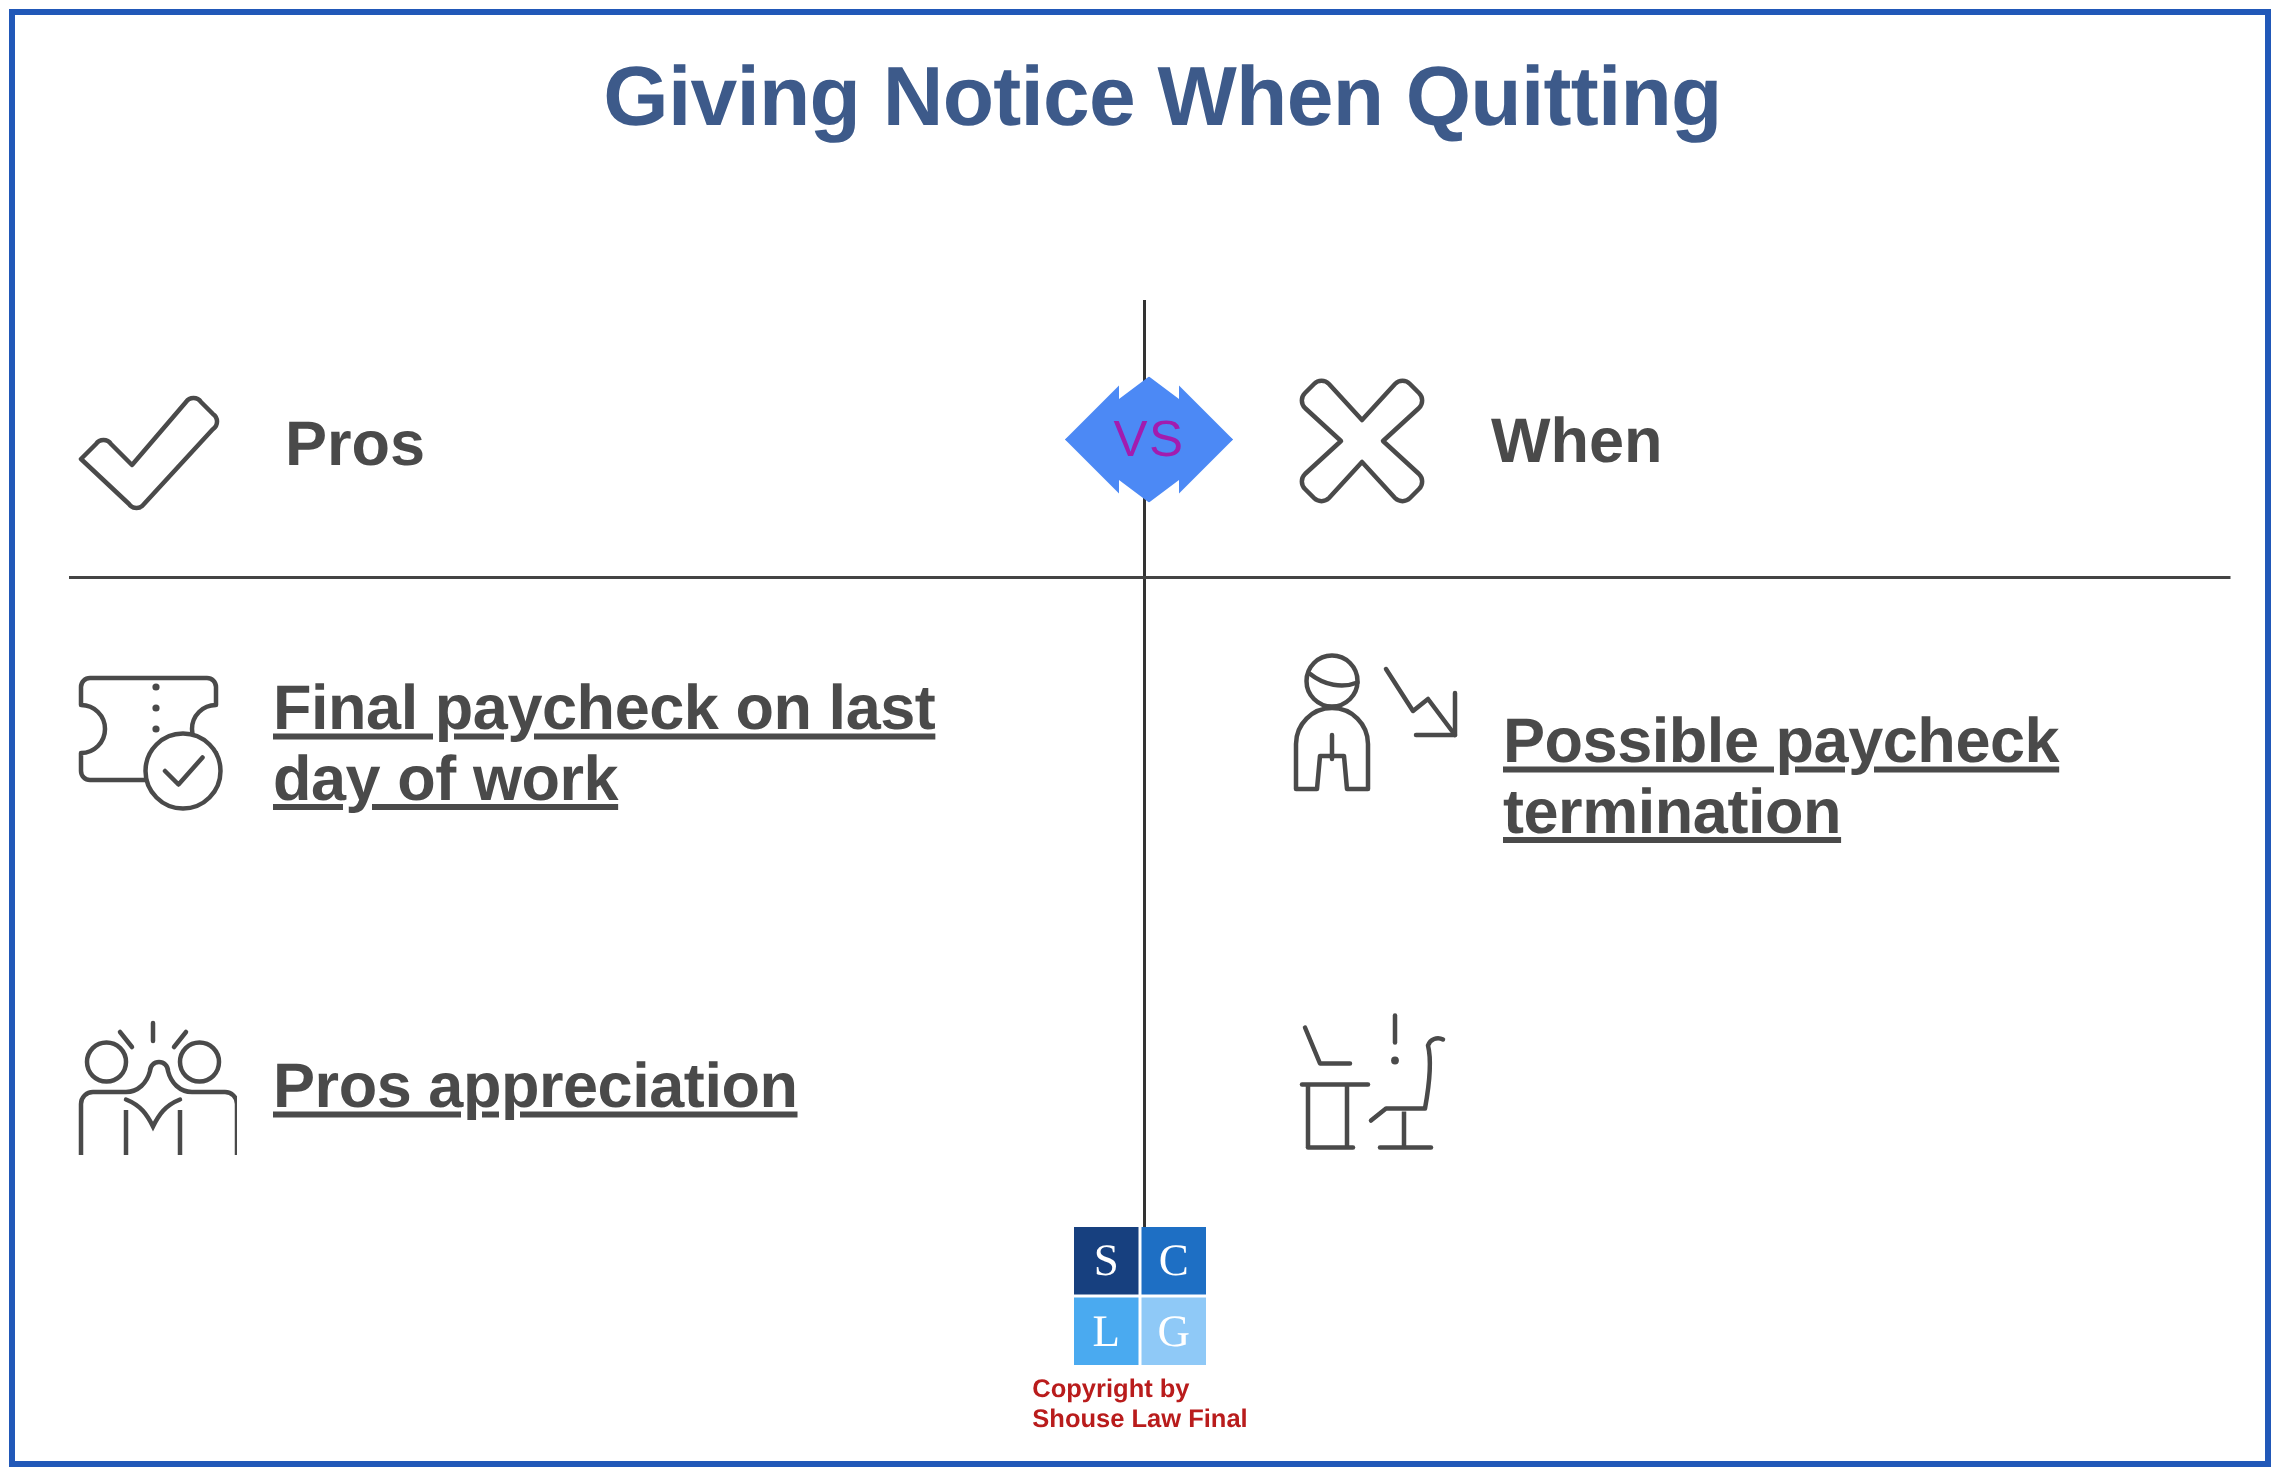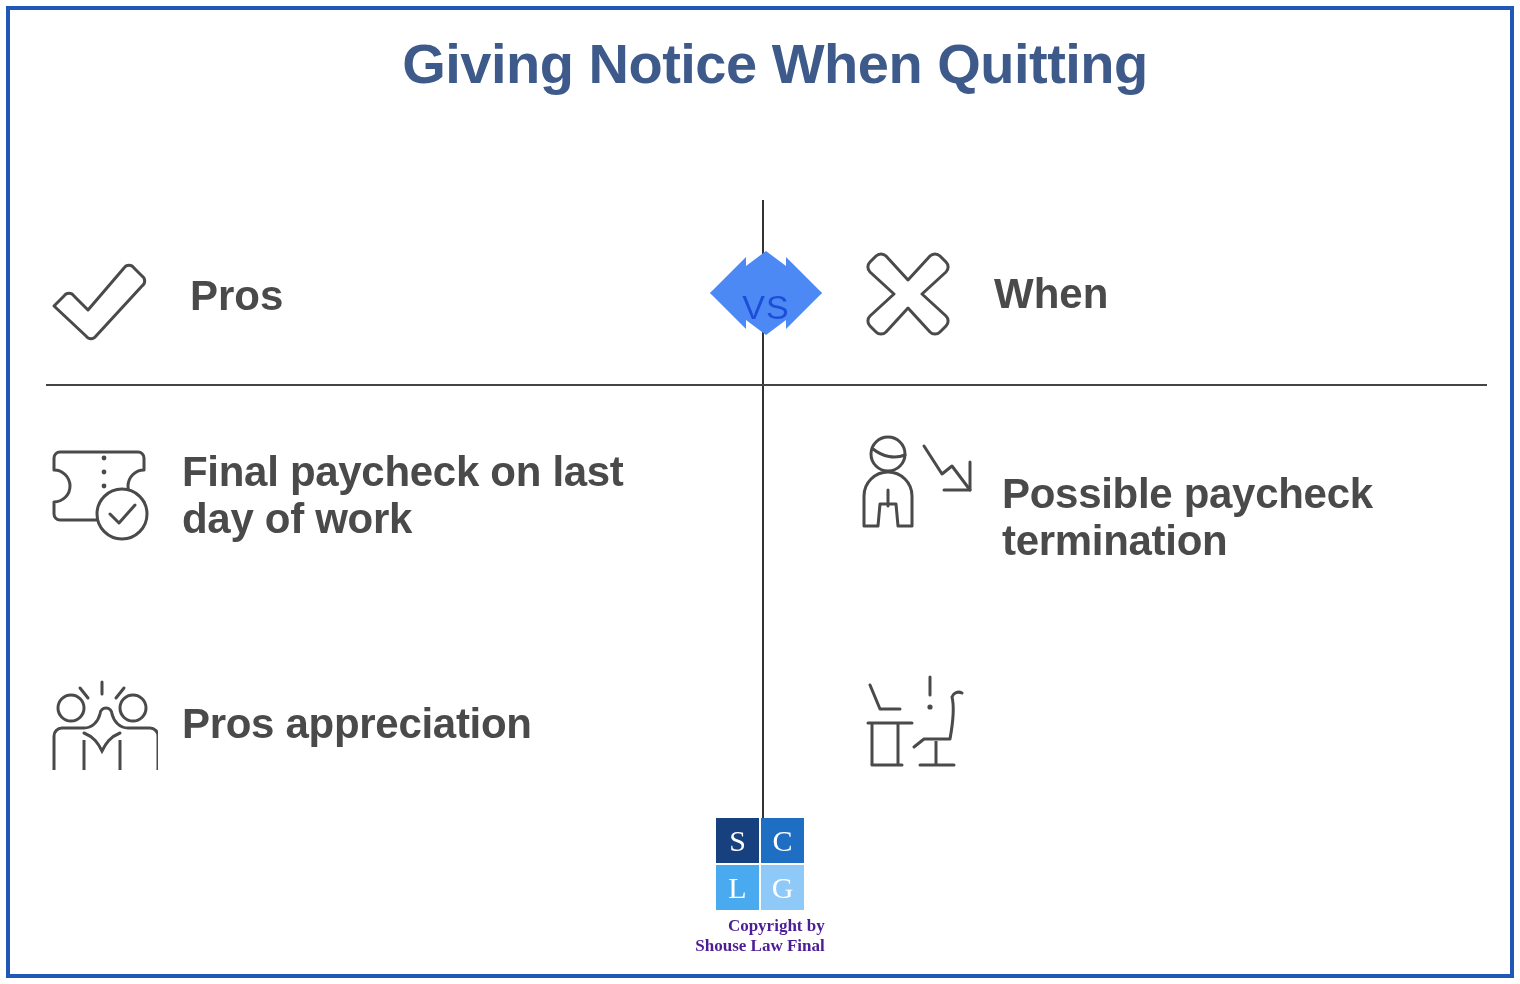--- a/index.html
+++ b/index.html
@@ -66,27 +66,27 @@
     position: absolute;
     left: 710px;
     top: 251px;
     width: 112px;
     height: 84px;
   }
   .vs-badge svg { display: block; }
   .vs-text {
     position: absolute;
     left: 710px;
-    top: 265px;
+    top: 251px;
     width: 112px;
     height: 84px;
     display: flex;
     align-items: center;
     justify-content: center;
-    color: #1d4ed8;
+    color: #a21caf;
     font-size: 34px;
     font-weight: 400;
     letter-spacing: 1px;
   }
 
   
   .col-header {
     position: absolute;
     display: flex;
     align-items: center;
@@ -106,20 +106,21 @@
     display: flex;
     align-items: flex-start;
     gap: 24px;
   }
   .row .row-label {
     font-size: 42px;
     font-weight: bold;
     color: #4a4a4a;
     line-height: 1.12;
     letter-spacing: -0.3px;
+    text-decoration: underline;
   }
   #pros-row-1 { left: 46px; top: 440px; width: 660px; }
   #pros-row-2 { left: 46px; top: 680px; width: 660px; }
   #cons-row-1 { left: 858px; top: 432px; width: 640px; }
   #cons-row-2 { left: 858px; top: 665px; width: 640px; }
 
   #pros-row-1 .row-label { margin-top: 8px; }
   #pros-row-2 .row-label { margin-top: 20px; }
   #cons-row-1 .row-label { margin-top: 38px; }
   #cons-row-2 .row-label { margin-top: 18px; }
@@ -149,26 +150,25 @@
     display: flex;
     align-items: center;
     justify-content: center;
     color: #ffffff;
     font-size: 30px;
     font-weight: 300;
     font-family: "Liberation Serif", serif;
   }
   .copyright {
     margin-top: 6px;
-    text-align: right;
+    text-align: left;
     font-size: 17px;
     font-weight: bold;
-    color: #4c1d95;
+    color: #b91c1c;
     line-height: 1.2;
-    font-family: Liberation Serif, serif;
   }
 </style>
 </head>
 <body>
 
 <div class="canvas">
 
   <div class="frame-border"></div>
 
   <div class="title">Giving Notice When Quitting</div>

